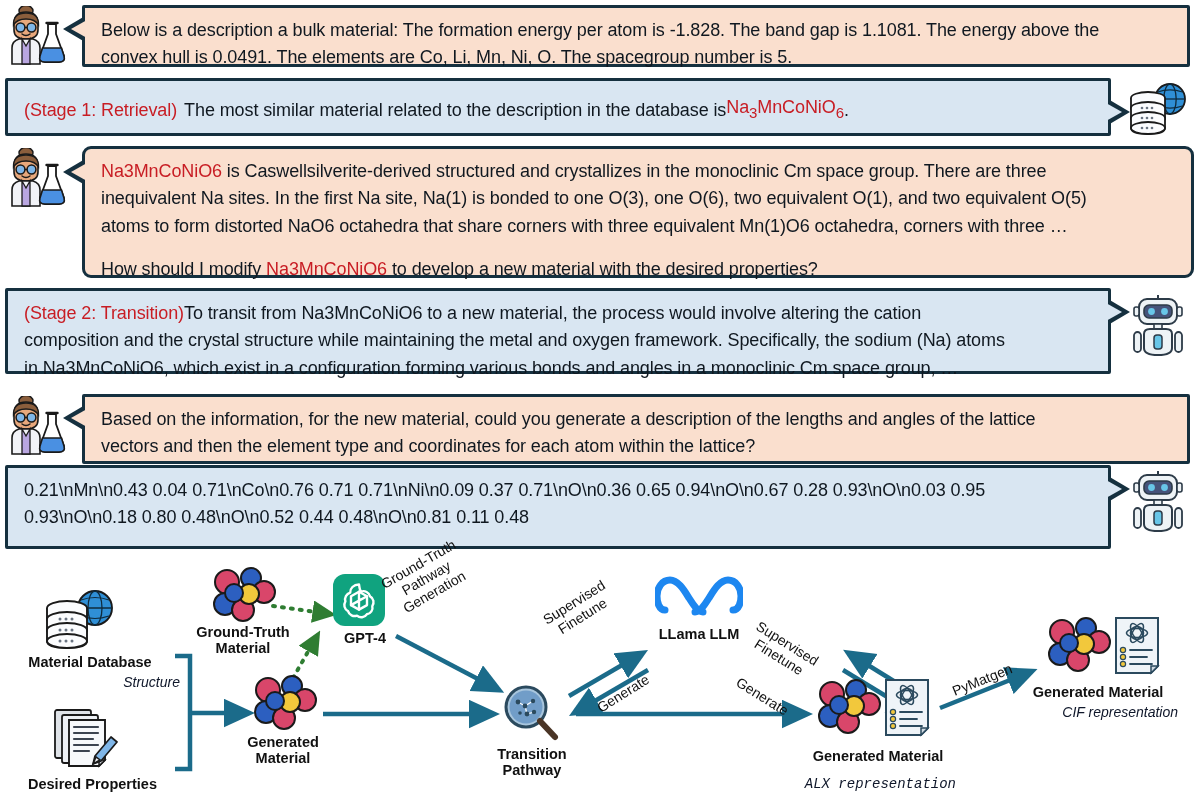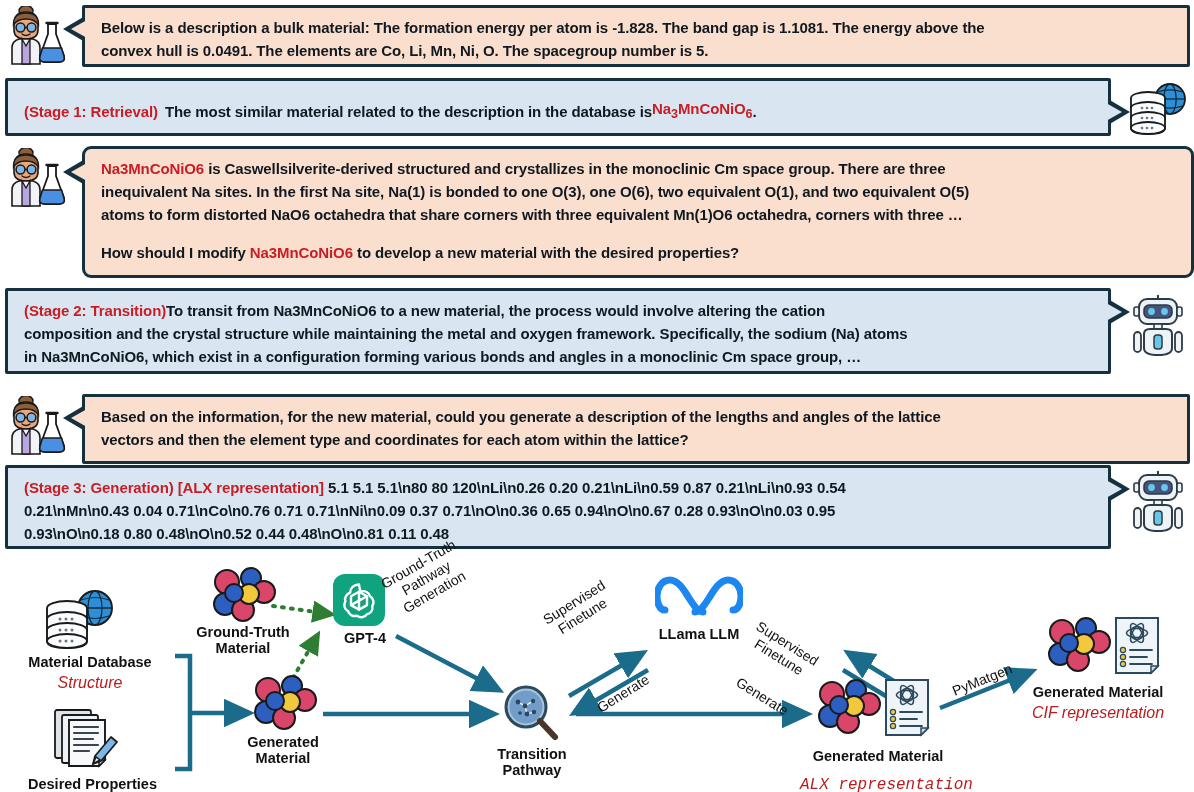--- a/index.html
+++ b/index.html
@@ -10,22 +10,22 @@
     font-family: "Liberation Sans", sans-serif;
     overflow: hidden;
   }
   #root { position: relative; width: 1194px; height: 792px; }
 
   .bubble {
     position: absolute;
     border: 3px solid #15303f;
     border-radius: 2px;
     padding: 9px 22px 9px 16px;
-    font-size: 15px;
-    font-weight: bold;
+    font-size: 18px;
+    font-weight: normal;
     line-height: 1.52;
     color: #101820;
     letter-spacing: -0.1px;
   }
   .bubble.user  { background: #fadfce; }
   .bubble.agent { background: #d9e6f2; }
 
   
   .tail-left, .tail-left-in {
     position: absolute;
@@ -77,24 +77,24 @@
     position: absolute;
     text-align: center;
     font-size: 14.5px;
     font-weight: bold;
     color: #111111;
     line-height: 1.12;
     white-space: nowrap;
   }
   .fsub {
     position: absolute;
-    text-align: center;
-    font-size: 16px;
+    text-align: right;
+    font-size: 14px;
     font-style: italic;
-    color: #b91c1c;
+    color: #0f172a;
     white-space: nowrap;
   }
   .arrowlabel {
     position: absolute;
     font-size: 14px;
     color: #111111;
     white-space: nowrap;
     line-height: 1.15;
     text-align: center;
   }
@@ -261,24 +261,20 @@
   <div class="bubble user" style="left:82px; top:394px; width:1108px; height:70px;">
     <span class="tail-left" style="top:8px;"></span>
     <span class="tail-left-in" style="top:8px;"></span>
     <div>Based on the information, for the new material, could you generate a description of the lengths and angles of the lattice</div>
     <div>vectors and then the element type and coordinates for each atom within the lattice?</div>
   </div>
 
   <div class="bubble agent" style="left:5px; top:465px; width:1106px; height:84px;">
     <span class="tail-right" style="top:8px;"></span>
     <span class="tail-right-in" style="top:8px;"></span>
-    <div>
-      <span class="stage-tag">(Stage 3: Generation) [ALX representation]</span>
-      <span>5.1 5.1 5.1\n80 80 120\nLi\n0.26 0.20 0.21\nLi\n0.59 0.87 0.21\nLi\n0.93 0.54</span>
-    </div>
     <div>0.21\nMn\n0.43 0.04 0.71\nCo\n0.76 0.71 0.71\nNi\n0.09 0.37 0.71\nO\n0.36 0.65 0.94\nO\n0.67 0.28 0.93\nO\n0.03 0.95</div>
     <div>0.93\nO\n0.18 0.80 0.48\nO\n0.52 0.44 0.48\nO\n0.81 0.11 0.48</div>
   </div>
 
   <div class="avatar" style="left:1130px; top:470px;">
     <svg width="56" height="66" viewBox="0 0 56 66">
       <line x1="28" y1="1" x2="28" y2="6" stroke="#2d3b48" stroke-width="2"></line>
       <rect x="9" y="5" width="38" height="25" rx="8" fill="#eef3f6" stroke="#2d3b48" stroke-width="2"></rect>
       <rect x="14" y="11" width="28" height="13" rx="5" fill="#46537a" stroke="#2d3b48" stroke-width="1.6"></rect>
       <circle cx="21.5" cy="17.5" r="3.4" fill="#68c6e8"></circle>

